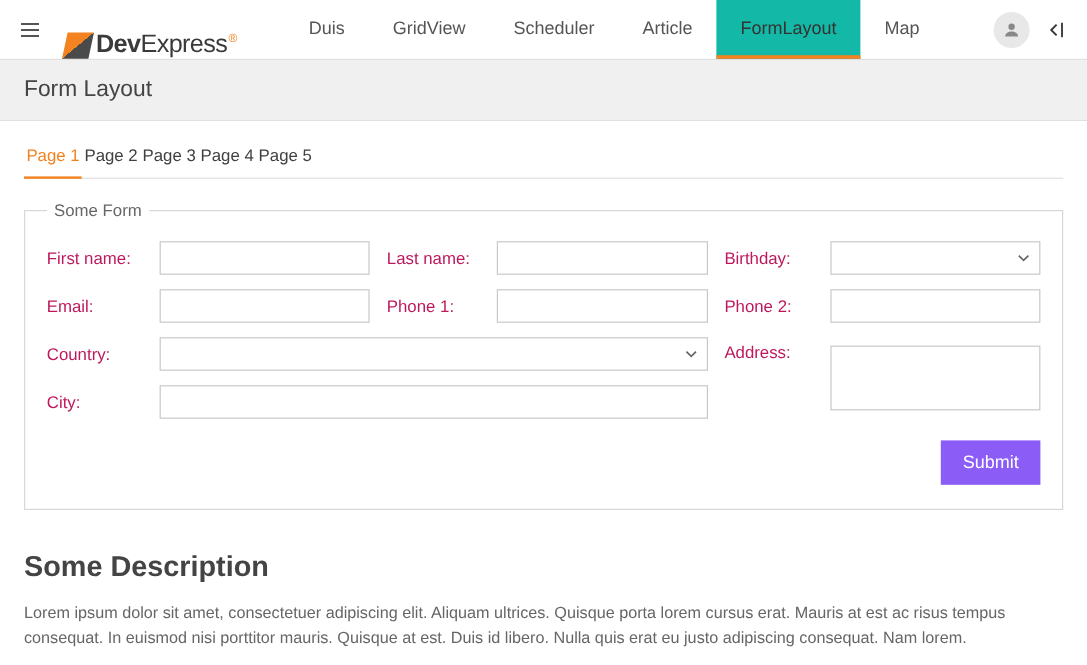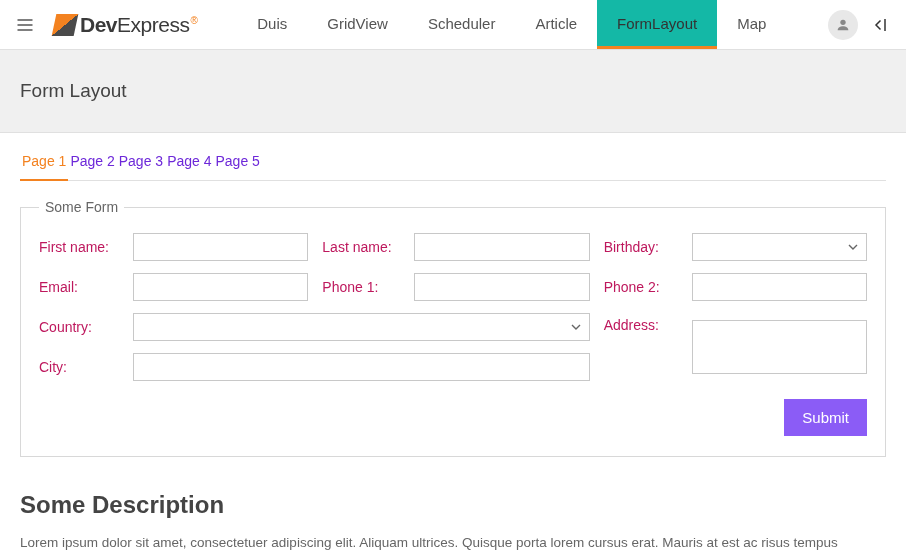--- a/index.html
+++ b/index.html
@@ -20,21 +20,21 @@
   .hamburger {
     width: 50px;
     display: flex;
     align-items: center;
     justify-content: center;
     cursor: pointer;
   }
   .hamburger svg { width: 20px; height: 20px; }
   .logo {
     display: flex;
-    align-items: center;
+    align-items: flex-end;
     padding: 0 10px 0 4px;
     gap: 4px;
     cursor: pointer;
   }
   .logo-mark {
     width: 22px; height: 22px;
     background: linear-gradient(135deg, #f38220 50%, #4a4a4a 50%);
     transform: skewX(-12deg);
   }
   .logo-text {
@@ -77,34 +77,34 @@
     display: flex; align-items: center; justify-content: center;
   }
   .avatar svg { width: 16px; height: 16px; fill: #888; }
   .collapse-icon {
     cursor: pointer;
     display: flex; align-items: center;
   }
   .collapse-icon svg { width: 18px; height: 18px; }
   .page-header {
     background: #f0f0f0;
-    padding: 30px 20px;
+    padding: 14px 20px;
     font-size: 19px;
     color: #444;
     border-bottom: 1px solid #e0e0e0;
   }
   .content { padding: 0 20px 30px; background:#fff; }
   .tabs {
     display: flex;
     border-bottom: 1px solid #e0e0e0;
     padding-top: 12px;
   }
   .tab {
     padding: 8px 2px 10px;
-    color: #6d28d9;
+    color: #404040;
     cursor: pointer;
     border-bottom: 2px solid transparent;
     font-size: 14px;
     margin-bottom: -1px;
   }
   .tab.active {
     color: #f38220;
     border-bottom-color: #f38220;
   }
   fieldset.form-box {

